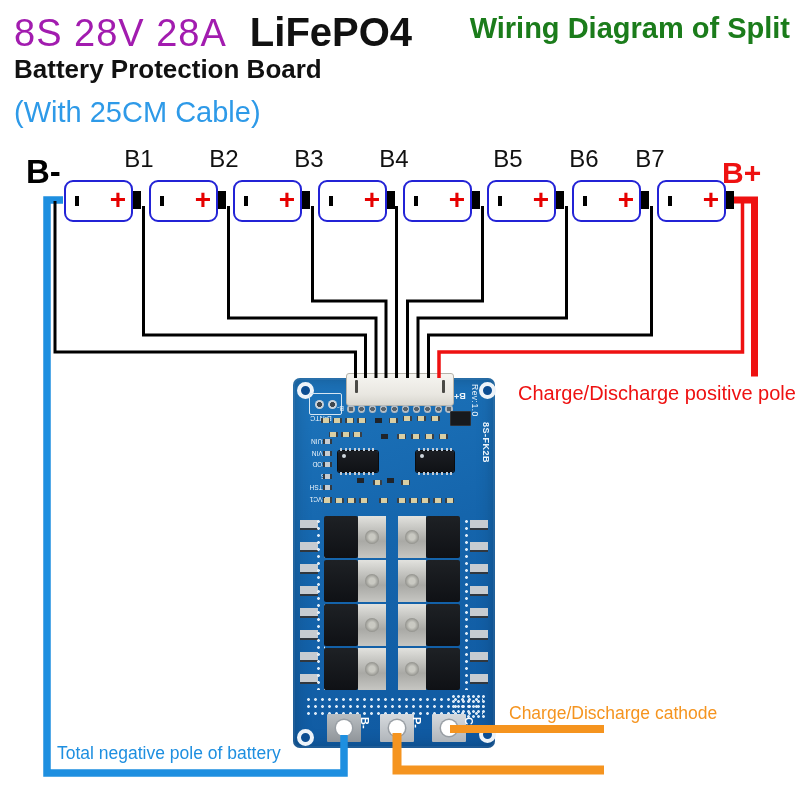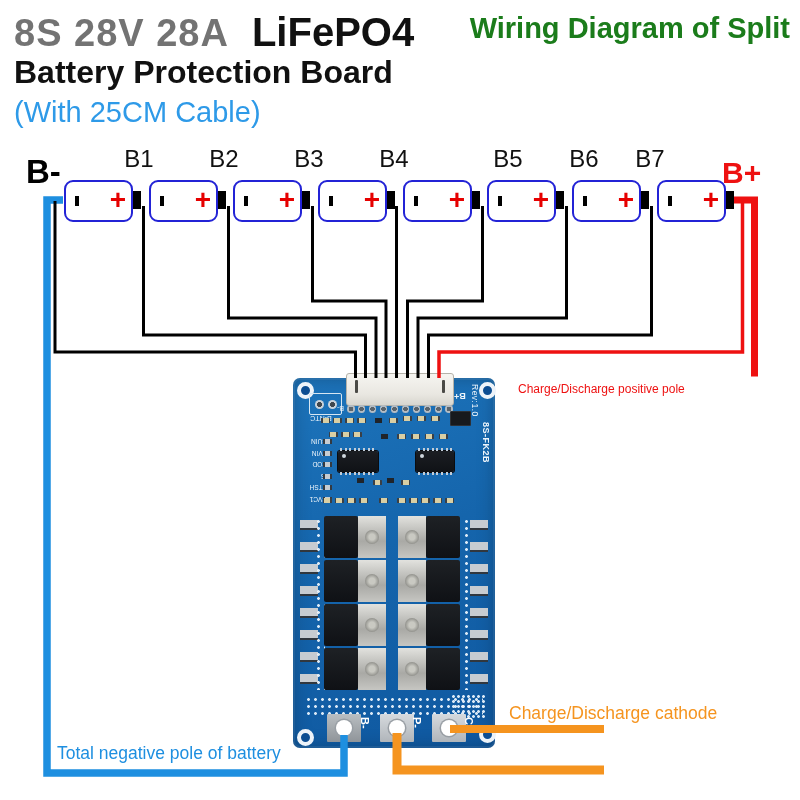--- a/index.html
+++ b/index.html
@@ -2,23 +2,23 @@
 <html><head>
 <meta charset="utf-8">
 <style>
   html,body{margin:0;padding:0;}
   body{width:800px;height:800px;background:#fff;position:relative;overflow:hidden;
        font-family:"Liberation Sans",sans-serif;}
   .abs{position:absolute;}
 
   
   #title1{left:14px;top:10px;white-space:nowrap;}
-  #title1 .model{font-size:38px;font-weight:bold;color:#737373;letter-spacing:1px;margin-top:26px;}
+  #title1 .model{font-size:38px;font-weight:normal;color:#a21caf;letter-spacing:1px;margin-top:26px;}
   #title1 .chem{font-size:40px;font-weight:bold;color:#111;margin-left:23px;}
-  #title2{left:14px;top:54px;font-size:32px;font-weight:bold;color:#111;}
+  #title2{left:14px;top:54px;font-size:26px;font-weight:bold;color:#111;}
   #title3{left:14px;top:96px;font-size:29px;color:#2e9ae8;}
   #titleR{right:10px;top:10px;font-size:29px;font-weight:bold;color:#1b7c1b;
           text-align:right;line-height:37px;}
 
   
   .cell{top:180px;width:69px;height:42px;border:2.5px solid #2323d6;border-radius:9px;
         background:#fff;box-sizing:border-box;z-index:4;}
   .minus{position:absolute;left:9px;top:14px;width:4px;height:10px;background:#000;}
   .plus{position:absolute;right:5px;top:4px;color:#e60000;font-size:28px;font-weight:bold;line-height:1;}
   .nub{top:191px;width:7.5px;height:18px;background:#000;z-index:4;}
@@ -72,21 +72,21 @@
   .dots{background-image:radial-gradient(circle,rgba(240,248,255,.9) 1.2px,transparent 1.6px);
         background-size:7px 7px;}
   .bigpad{top:336px;width:34px;height:28px;border-radius:1px;
           background:linear-gradient(180deg,#d6dade,#b0b5ba);}
   .bigpad.dark{background:linear-gradient(180deg,#b9bec2,#8f9499);}
   .bighole{left:9px;top:6px;width:16px;height:16px;border-radius:50%;background:#fff;
            box-shadow:0 0 0 1.5px #989ea4;}
   .padlabel{top:341px;width:16px;color:#fff;font-weight:bold;font-size:11px;transform:rotate(90deg);}
 
   
-  #ann-pos{left:518px;top:382px;font-size:12px;color:#ee1111;z-index:6;}
+  #ann-pos{left:518px;top:382px;font-size:20px;color:#ee1111;z-index:6;}
   #ann-cath{left:509px;top:703px;font-size:17.5px;color:#f5941f;z-index:6;text-align:center;}
   #ann-neg{left:57px;top:743px;font-size:17.5px;color:#1e8fe0;z-index:6;}
 </style>
 </head>
 <body>
 
 <div class="abs" id="title1">
   <span class="model">8S 28V 28A</span><span class="chem">LiFePO4</span>
 </div>
 <div class="abs" id="title2">Battery Protection Board</div>

